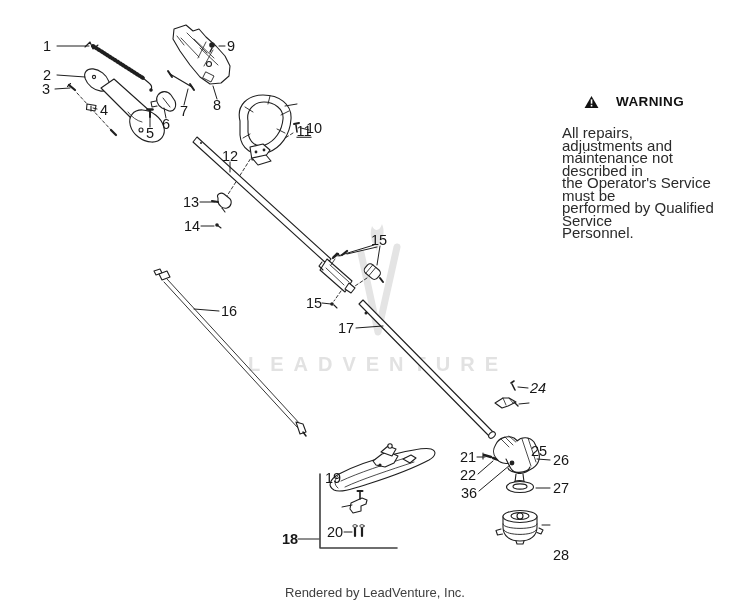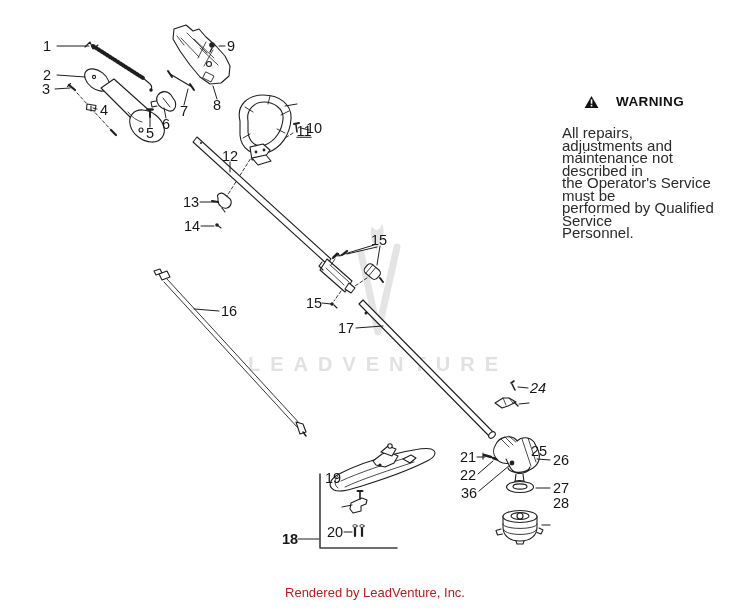--- a/index.html
+++ b/index.html
@@ -22,21 +22,21 @@
     position:absolute;left:562px;top:50px;width:152px;color:#222;
   }
   .warning-title{
     display:flex;align-items:center;gap:17px;padding-left:22px;
     font-size:13.5px;font-weight:bold;letter-spacing:.4px;color:#111;margin-top:44px;
   }
   .warning-title svg{display:block;}
   .warning-body{margin-top:18px;font-size:15px;line-height:12.5px;color:#2a2a2a;}
   .footer{
     position:absolute;left:0;right:0;top:585px;text-align:center;
-    font-size:13px;color:#b91c1c;
+    font-size:13px;color:#404040;
   }
 </style>
 </head>
 <body>
 
 <div class="stage">
 
   <div class="watermark-text">LEADVENTURE</div>
 
   <svg class="diagram-svg" width="750" height="611" viewBox="0 0 750 611">
@@ -252,21 +252,21 @@
       <div class="callout" style="left: 290px; top: 539px; font-weight: bold;">18</div>
       <div class="callout" style="left: 333px; top: 478px;">19</div>
       <div class="callout" style="left: 335px; top: 532px;">20</div>
       <div class="callout" style="left: 468px; top: 457px;">21</div>
       <div class="callout" style="left: 468px; top: 475px;">22</div>
       <div class="callout" style="left: 469px; top: 493px;">36</div>
       <div class="callout" style="left: 538px; top: 388px; font-style: italic;">24</div>
       <div class="callout" style="left: 539px; top: 403px; margin-top: 48px;">25</div>
       <div class="callout" style="left: 561px; top: 460px; text-align: center;">26</div>
       <div class="callout" style="left: 561px; top: 488px;">27</div>
-      <div class="callout" style="left: 561px; top: 503px;">28</div>
+      <div class="callout" style="left: 561px; top: 555px;">28</div>
     </div>
 
   <div class="warning">
     <div class="warning-title">
       <svg width="15" height="14" viewBox="0 0 16 14">
         <path d="M8 0.5 L15.4 13.3 H0.6 Z" fill="#111"></path>
         <rect x="7.2" y="4.2" width="1.7" height="4.6" fill="#fff"></rect>
         <rect x="7.2" y="10" width="1.7" height="1.8" fill="#fff"></rect>
       </svg>
       <span>WARNING</span>

